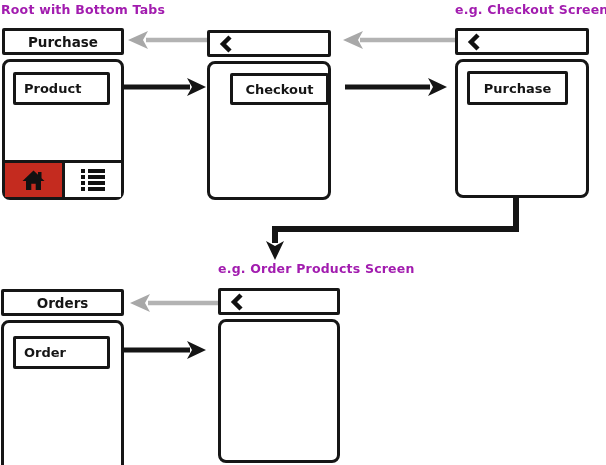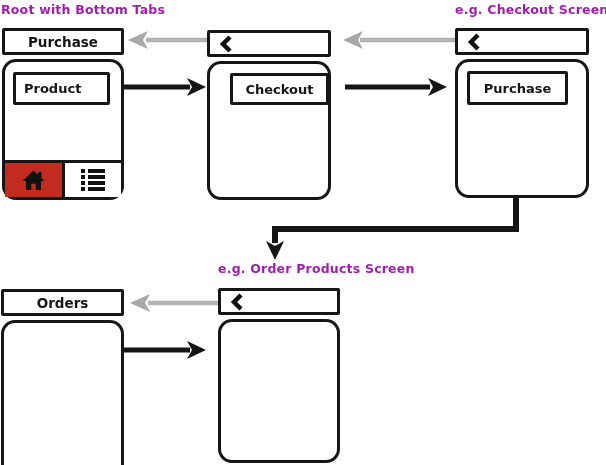--- a/index.html
+++ b/index.html
@@ -19,21 +19,21 @@
   .screen{position:absolute;}
   .hdr{
     position:absolute;top:0;left:0;right:0;height:27px;
     border:3px solid #161616;border-radius:2px;background:#fff;box-sizing:border-box;
     display:flex;align-items:center;justify-content:center;
     font-size:13.5px;font-weight:600;
   }
   .hdr.backhdr{justify-content:flex-start;padding-left:8px;}
   .bod{
     position:absolute;top:31px;left:0;right:0;bottom:0;
-    border:3px solid #161616;border-radius:14px;background:#fff;box-sizing:border-box;
+    border:3px solid #161616;border-radius:8px;background:#fff;box-sizing:border-box;
   }
   .wbtn{
     position:absolute;border:3px solid #161616;border-radius:2px;background:#fff;
     box-sizing:border-box;display:flex;align-items:center;
     font-size:13px;font-weight:600;cursor:pointer;
   }
   .wbtn.left{justify-content:flex-start;padding-left:8px;}
   .wbtn.center{justify-content:center;}
   .tabbar{
     position:absolute;left:0;right:0;bottom:0;height:37px;
@@ -168,20 +168,21 @@
       </span>
     </div>
     <div class="bod"></div>
   </div>
 
   <div class="screen" style="left:1px;top:289px;width:123px;height:224px;">
     <div class="hdr">
       <span>Orders</span>
     </div>
     <div class="bod">
+      <div class="wbtn left" style="left:9px;top:13px;width:97px;height:33px;">Order</div>
       <div class="tabbar">
         <div class="tab">
           <span class="icon">
             <svg width="25" height="22" viewBox="0 0 24 22">
               <rect x="16.5" y="3" width="3.5" height="6" fill="#111"></rect>
               <path d="M12 1.5 L1 12 L4.5 12 L4.5 21 L9.8 21 L9.8 14.8 L14.2 14.8 L14.2 21 L19.5 21 L19.5 12 L23 12 Z" fill="#111"></path>
             </svg>
           </span>
         </div>
         <div class="tab red">

